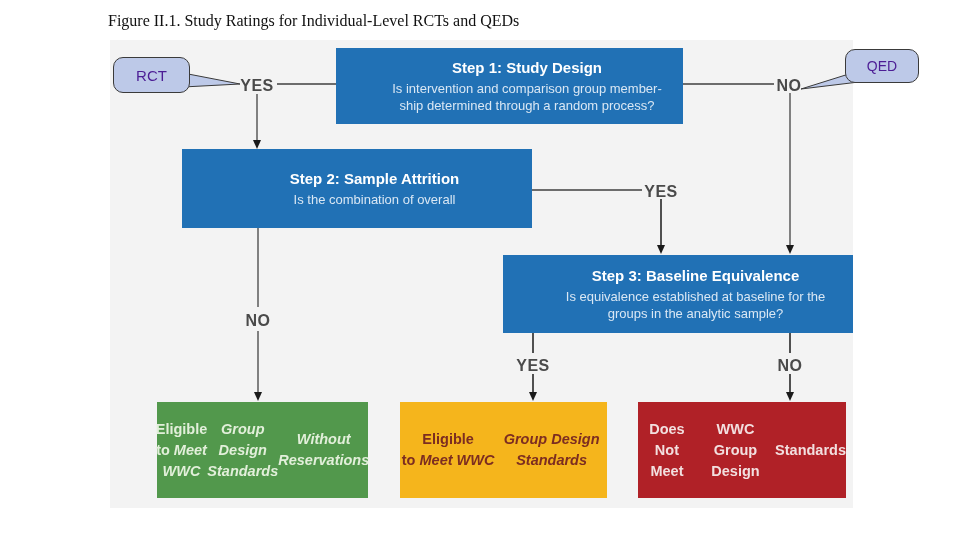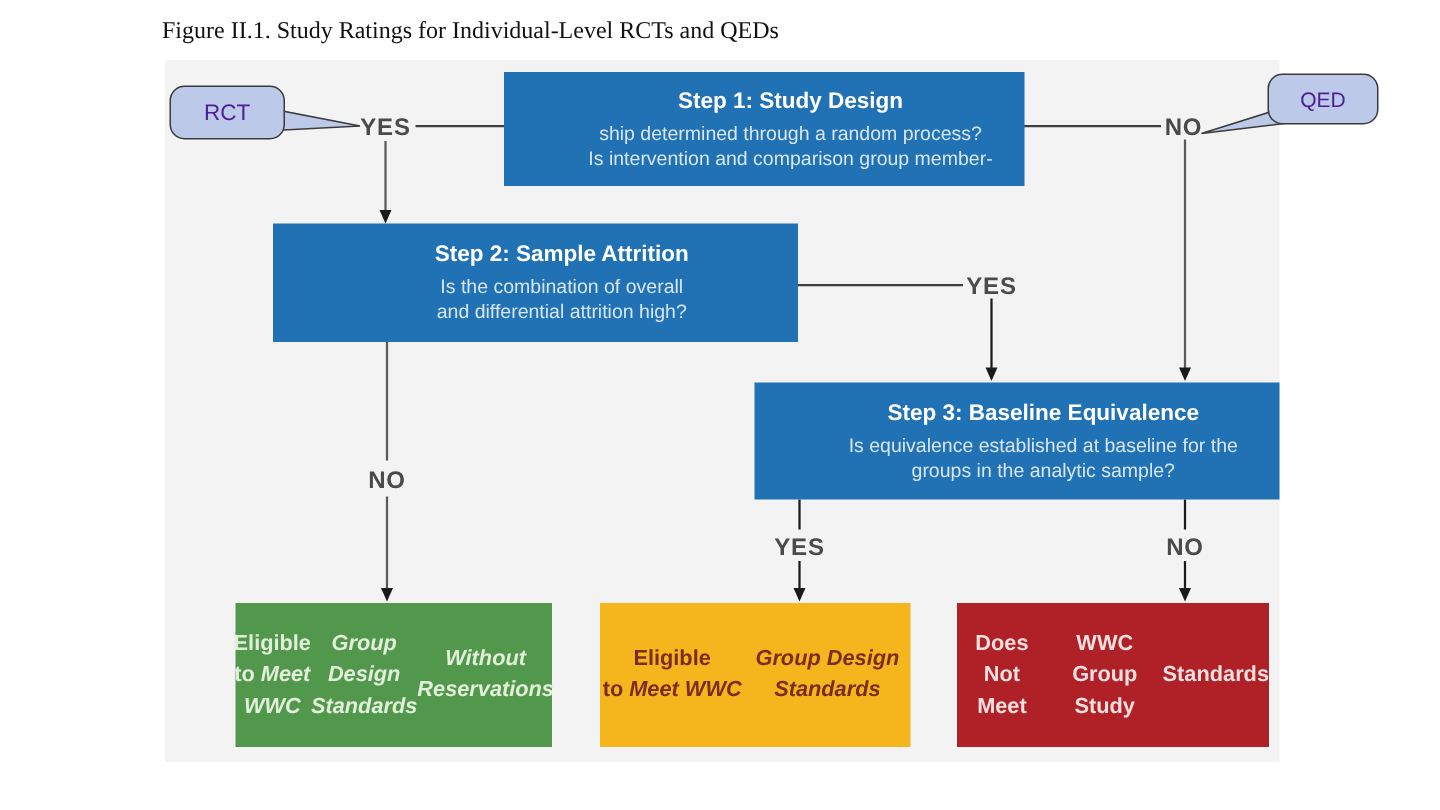--- a/index.html
+++ b/index.html
@@ -86,28 +86,27 @@
     <line x1="533" y1="374" x2="533" y2="393" stroke="#1A1A1A" stroke-width="1.5"></line>
     <polygon points="529,392 537,392 533,401" fill="#1A1A1A"></polygon>
 
     <line x1="790" y1="333" x2="790" y2="353" stroke="#1A1A1A" stroke-width="1.5"></line>
     <line x1="790" y1="374" x2="790" y2="393" stroke="#1A1A1A" stroke-width="1.5"></line>
     <polygon points="786,392 794,392 790,401" fill="#1A1A1A"></polygon>
   </svg>
 
   <div class="step-box step1">
     <div class="step-title">Step 1: Study Design</div>
+    <div class="step-line">Is intervention and comparison group member-</div>
     <div class="step-line">ship determined through a random process?</div>
-    <div class="step-line">Is intervention and comparison group member-</div>
   </div>
 
   <div class="step-box step2">
     <div class="step-title">Step 2: Sample Attrition</div>
     <div class="step-line">Is the combination of overall</div>
-    <div class="step-line">and differential attrition high?</div>
   </div>
 
   <div class="step-box step3">
     <div class="step-title">Step 3: Baseline Equivalence</div>
     <div class="step-line">Is equivalence established at baseline for the</div>
     <div class="step-line">groups in the analytic sample?</div>
   </div>
 
   <div class="outcome outcome-green">
     <div>
@@ -119,21 +118,21 @@
 
   <div class="outcome outcome-yellow">
     <div>
       <span class="prefix">Eligible to</span><span class="ital">Meet WWC</span>
     </div>
     <div class="ital">Group Design Standards</div>
   </div>
 
   <div class="outcome outcome-red">
     <div>Does Not Meet</div>
-    <div>WWC Group Study</div>
+    <div>WWC Group Design</div>
     <div>Standards</div>
   </div>
 
   <div class="edge-label" style="left:257px;top:77px;">YES</div>
   <div class="edge-label" style="left:789px;top:77px;">NO</div>
   <div class="edge-label" style="left:661px;top:183px;">YES</div>
   <div class="edge-label" style="left:258px;top:312px;">NO</div>
   <div class="edge-label" style="left:533px;top:357px;">YES</div>
   <div class="edge-label" style="left:790px;top:357px;">NO</div>
 

